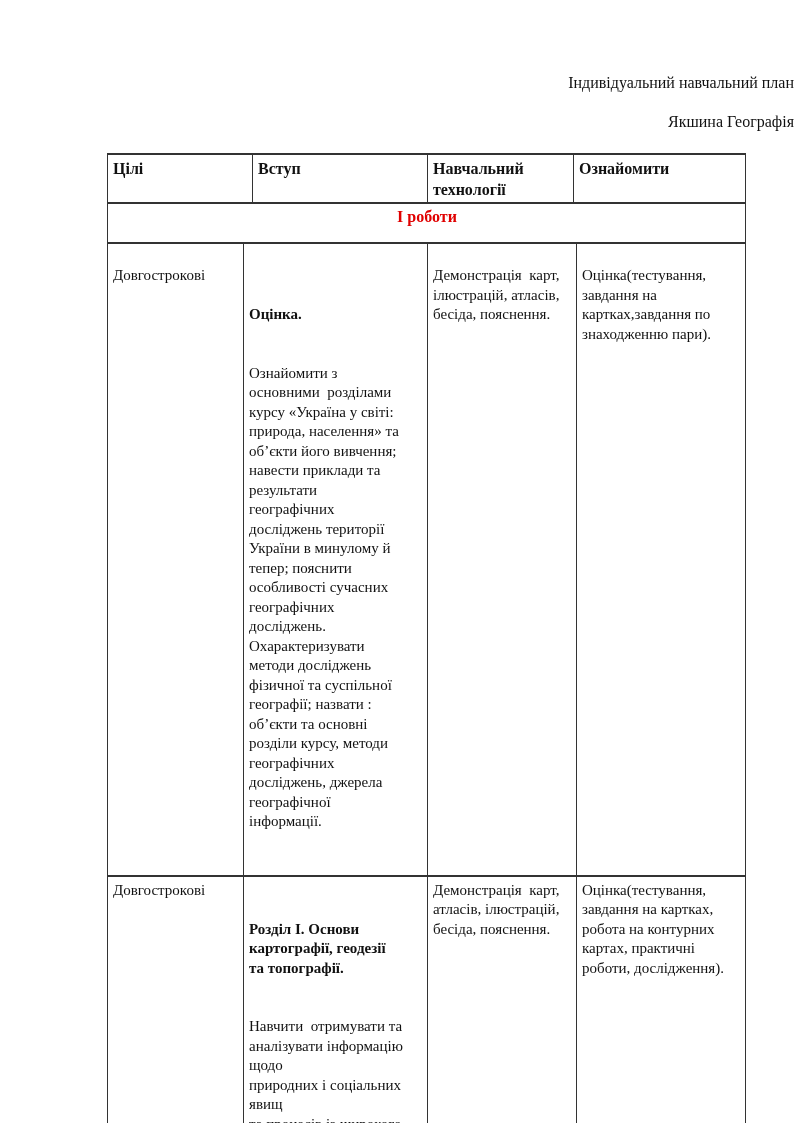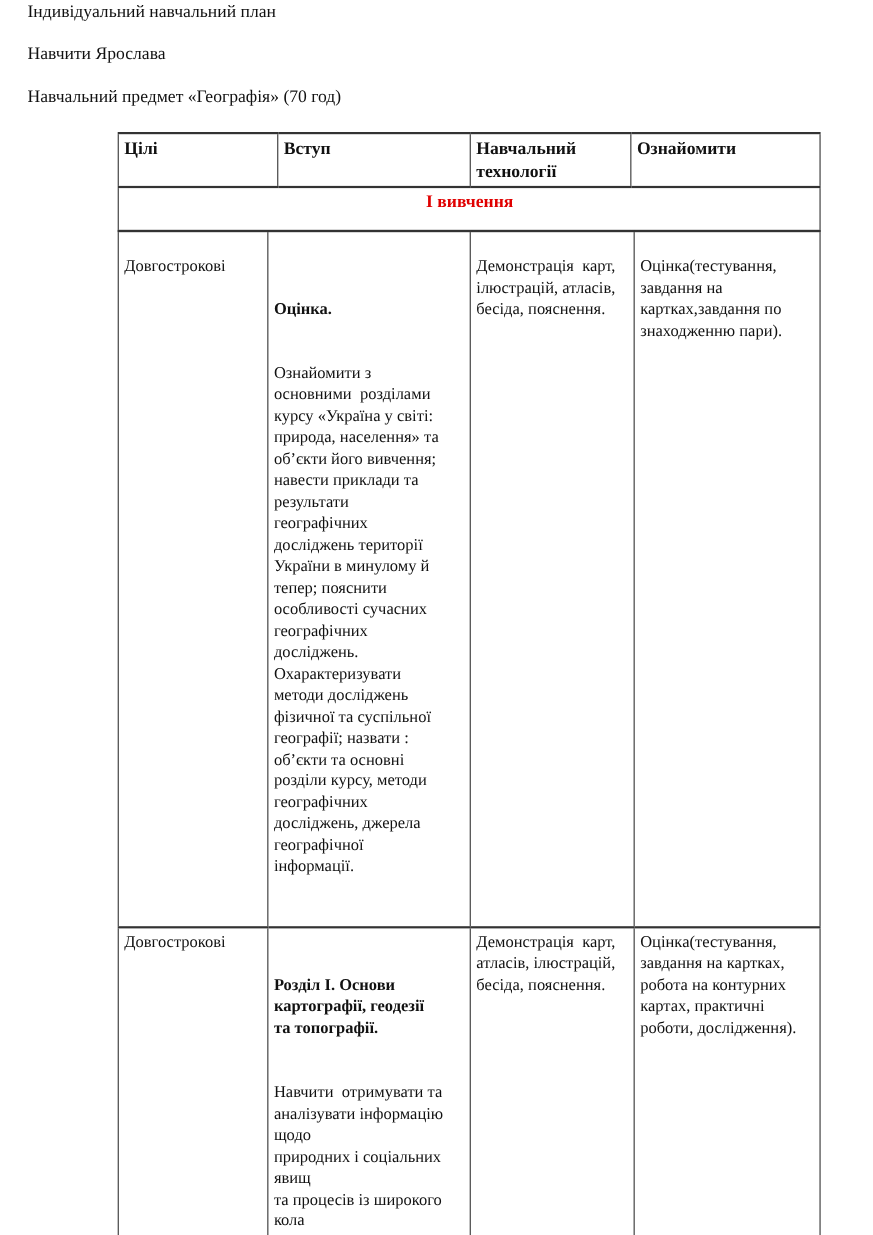--- a/index.html
+++ b/index.html
@@ -9,22 +9,22 @@
   }
   body {
     width: 794px;
     height: 1123px;
     position: relative;
     font-family: "Liberation Serif", "DejaVu Serif", serif;
     color: #111111;
     overflow: hidden;
   }
   .titles {
-    text-align: left;
-    margin-left: 25px;
+    padding-top: 72px;
+    text-align: right;
   }
   .title-line {
     margin: 0 0 17px 0;
     font-size: 16px;
     line-height: 22px;
     font-weight: normal;
     color: #111111;
   }
   .doc-table {
     border-collapse: collapse;
@@ -76,40 +76,39 @@
   .cell-heading { font-weight: bold; }
   .cell-goals { }
 </style>
 </head>
 <body>
 
 <div class="page">
 
   <div class="titles">
     <p class="title-line">Індивідуальний навчальний план</p>
-    <p class="title-line">Навчити Ярослава</p>
-    <p class="title-line">Навчальний предмет «Географія» (70 год)</p>
+    <p class="title-line">Якшина Географія</p>
   </div>
 
   <table class="doc-table head-table">
     <colgroup>
       <col style="width:145px">
       <col style="width:175px">
       <col style="width:146px">
       <col style="width:172px">
     </colgroup>
     <tbody>
       <tr class="header-row">
         <th>Цілі</th>
         <th>Вступ</th>
         <th>Навчальний технології</th>
         <th>Ознайомити</th>
       </tr>
       <tr class="semester-row">
-        <td class="semester-cell" colspan="4">І вивчення</td>
+        <td class="semester-cell" colspan="4">І роботи</td>
       </tr>
     </tbody>
   </table>
 
   <table class="doc-table body-table">
     <colgroup>
       <col style="width:136px">
       <col style="width:184px">
       <col style="width:149px">
       <col style="width:169px">

